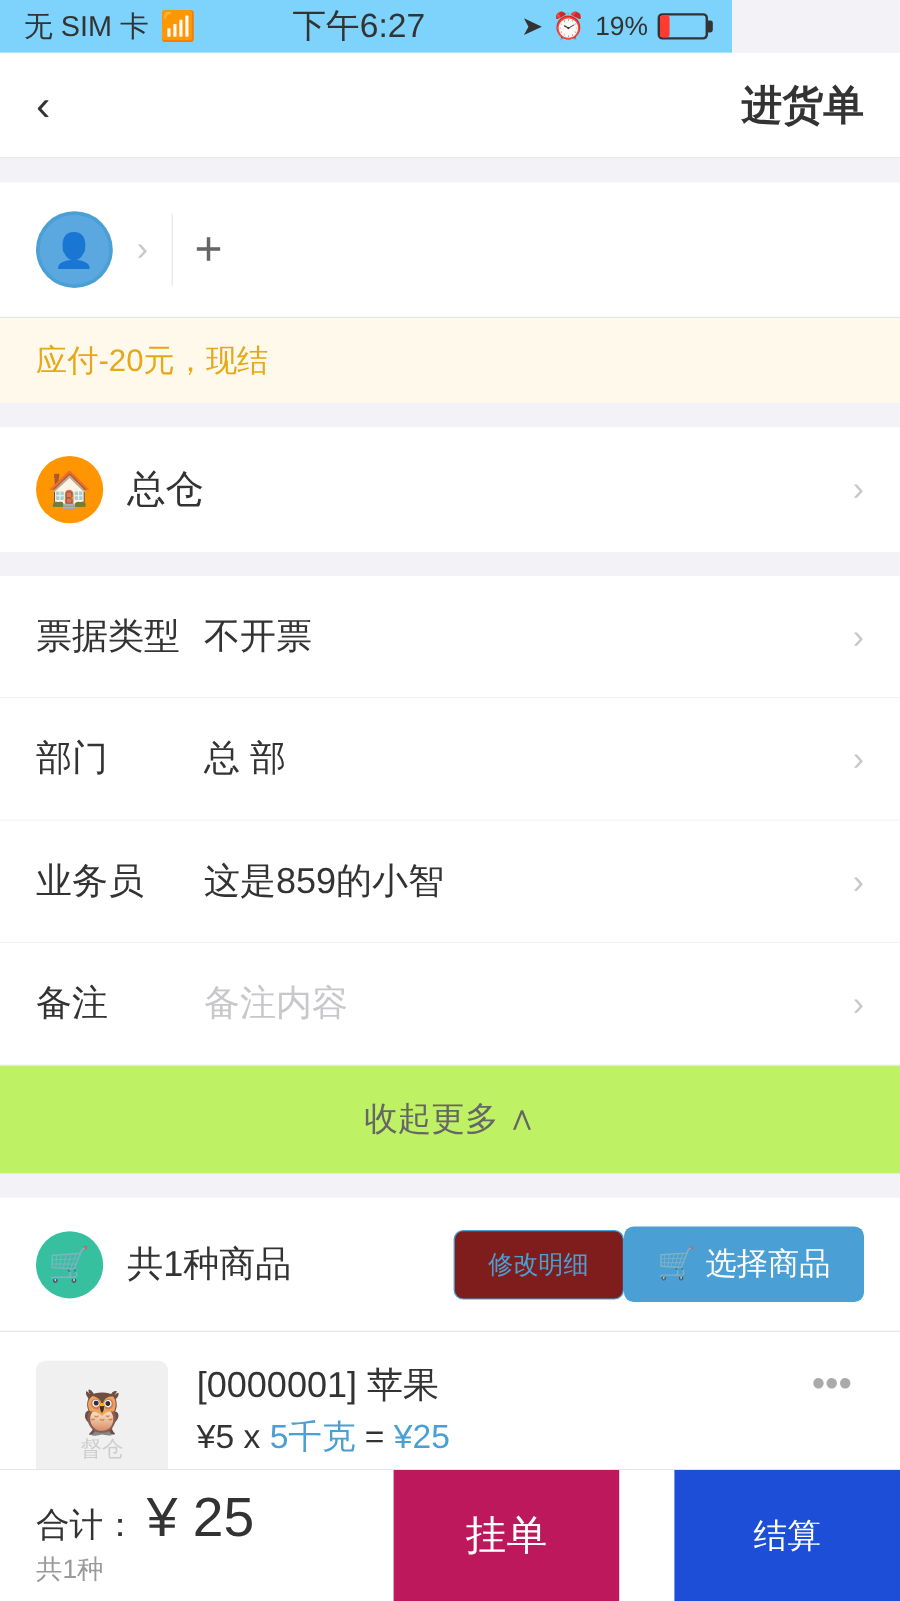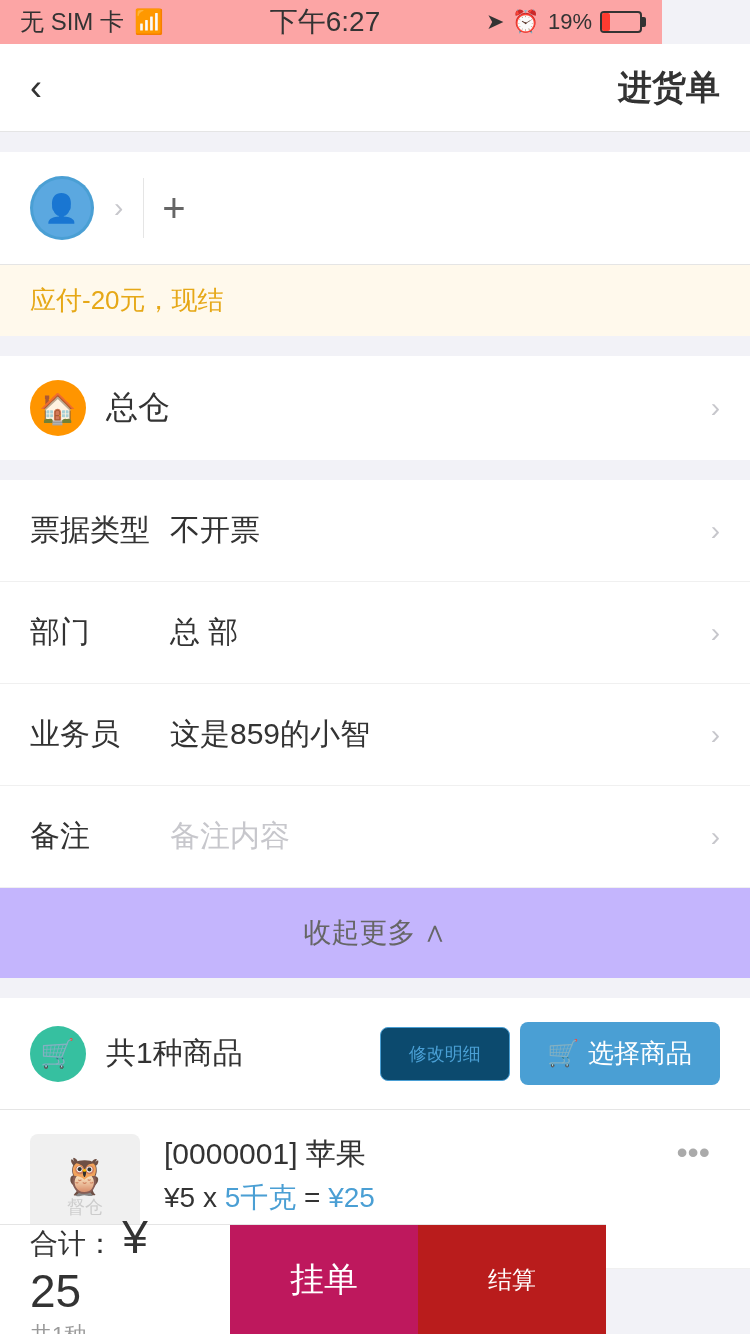--- a/index.html
+++ b/index.html
@@ -9,23 +9,23 @@
       min-height: 1334px;
       font-family: -apple-system, "PingFang SC", "Helvetica Neue", Arial, sans-serif;
       background: #f2f2f7;
       font-size: 30px;
       color: #333;
       position: relative;
     }
 
     
     .status-bar {
-      width: 662px;
+      width: 610px;
       height: 44px;
-      background: #fca5a5;
+      background: #7dd3fc;
       display: flex;
       align-items: center;
       justify-content: space-between;
       padding: 17px 20px;
       font-size: 24px;
       color: #333;
     }
     .status-left { display: flex; align-items: center; gap: 10px; }
     .status-center { font-size: 28px; font-weight: 500; }
     .status-right { display: flex; align-items: center; gap: 8px; font-size: 22px; }
@@ -143,21 +143,21 @@
     .form-value {
       flex: 1;
       font-size: 30px;
       color: #333;
     }
     .form-value.placeholder { color: #c7c7cc; }
     .form-chevron { color: #c7c7cc; font-size: 28px; }
 
     
     .collapse-btn {
-      background: #c4b5fd;
+      background: #bef264;
       text-align: center;
       padding: 26px;
       font-size: 28px;
       color: #666;
       cursor: pointer;
     }
 
     
     .product-header {
       background: #fff;
@@ -172,24 +172,24 @@
       display: flex; align-items: center; justify-content: center;
       margin-right: 20px; flex-shrink: 0;
       color: #fff; font-size: 28px;
     }
     .product-count { flex: 1; font-size: 30px; color: #333; }
     .btn-outline {
       border: 1.5px solid #4a9fd4;
       color: #4a9fd4;
       border-radius: 8px;
       padding: 14px 28px;
-      font-size: 18px;
-      margin-right: 10px;
-      cursor: pointer;
-      background: #0c4a6e;
+      font-size: 21px;
+      margin-right: 0;
+      cursor: pointer;
+      background: #7f1d1d;
     }
     .btn-blue {
       background: #4a9fd4;
       color: #fff;
       border-radius: 8px;
       padding: 14px 28px;
       font-size: 26px;
       cursor: pointer;
       border: none;
       display: flex; align-items: center; gap: 8px;
@@ -219,26 +219,27 @@
     .price-highlight { color: #4a9fd4; }
     .product-more {
       color: #aaa; font-size: 32px; cursor: pointer;
       padding: 0 10px;
     }
 
     
     .bottom-bar {
       position: fixed;
       bottom: 0;
-      width: 606px;
+      width: 750px;
       height: 110px;
       display: flex;
       align-items: center;
       background: #fff;
       border-top: 1px solid #e5e5e5;
+      gap: 46px;
     }
     .bottom-total {
       flex: 1;
       padding: 0 30px;
     }
     .total-label { font-size: 28px; color: #333; }
     .total-amount { font-size: 46px; color: #333; font-weight: 500; display: inline; }
     .total-count { font-size: 22px; color: #999; display: block; margin-top: 2px; }
     .btn-hang {
       width: 188px;
@@ -246,23 +247,23 @@
       background: #be185d;
       color: #fff;
       font-size: 34px;
       display: flex; align-items: center; justify-content: center;
       cursor: pointer;
       border: none;
     }
     .btn-checkout {
       width: 188px;
       height: 110px;
-      background: #b91c1c;
+      background: #1d4ed8;
       color: #fff;
-      font-size: 24px;
+      font-size: 28px;
       display: flex; align-items: center; justify-content: center;
       cursor: pointer;
       border: none;
     }
 
     
     .wifi-icon { font-size: 24px; }
 
     
     .owl-logo {

